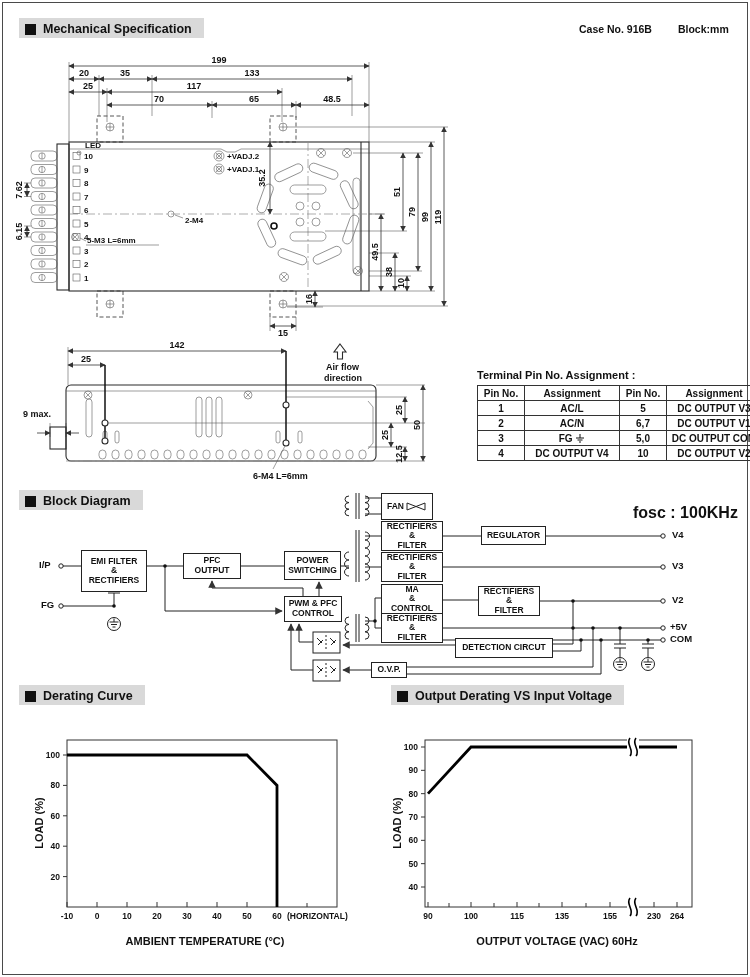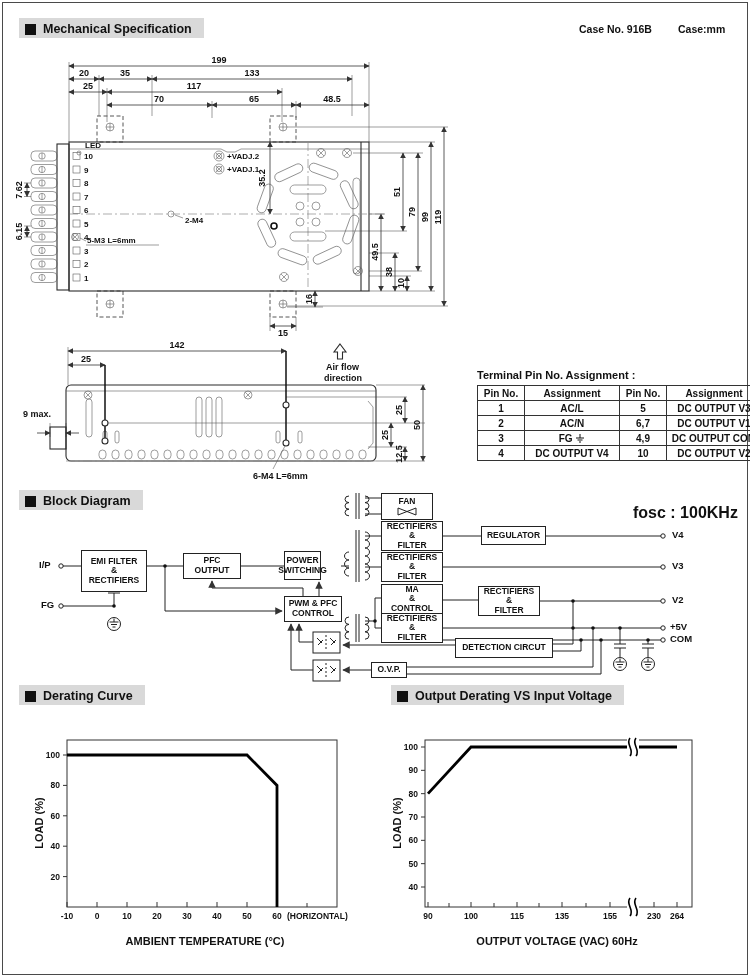--- a/index.html
+++ b/index.html
@@ -43,21 +43,21 @@
 <body>
 
 <div class="page">
 
   <div class="sec" style="left:16px;top:15px">
     <span class="sq"></span>
     <span class="t">Mechanical Specification</span>
   </div>
   <div class="caseinfo" style="left:576px;top:20px">
     <span>Case No. 916B</span>
-    <span>Case:mm</span>
+    <span>Block:mm</span>
   </div>
 
   <svg class="abs" style="left:12px;top:53px" width="448" height="284" viewBox="0 0 448 284">
     <defs>
       <marker id="ar" viewBox="0 0 10 10" refX="9" refY="5" markerWidth="7.5" markerHeight="7.5" orient="auto-start-reverse">
         <path d="M0,0 L10,5 L0,10 z" fill="#333"></path>
       </marker>
     </defs>
     <g transform="translate(8,0)">
 
@@ -384,21 +384,21 @@
       </tr>
       <tr>
         <td>3</td>
         <td class="asg"><span>FG</span>
           <svg width="10" height="10" style="vertical-align:-1px">
             <g stroke="#111" stroke-width="1" fill="none">
                   <path d="M5,1 V5 M1,5 H9 M2.5,7 H7.5 M4,9 H6"></path>
                 </g>
           </svg>
         </td>
-        <td>4,9</td>
+        <td>5,0</td>
             <td class="asg">DC OUTPUT COM</td>
       </tr>
       <tr>
         <td>4</td>
             <td class="asg">DC OUTPUT V4</td>
         <td>10</td>
             <td class="asg">DC OUTPUT V2</td>
       </tr>
     </tbody>
       </table>
@@ -483,25 +483,25 @@
         <path d="M323,175 V190" stroke-dasharray="2 2"></path>
         <path d="M314,178 L319,183 M315,185 L320,180 M327,178 L332,183 M328,185 L333,180"></path>
       </g>
     </svg>
     
     <div class="bbox" style="left:78px;top:62px;width:66px;height:42px">EMI FILTER
 &amp;
 RECTIFIERS</div>
     <div class="bbox" style="left:180px;top:65px;width:58px;height:26px">PFC
 OUTPUT</div>
-    <div class="bbox" style="left:281px;top:63px;width:37px;height:29px">POWER
+    <div class="bbox" style="left:281px;top:63px;width:57px;height:29px">POWER
 SWITCHING</div>
     <div class="bbox" style="left:281px;top:108px;width:58px;height:26px">PWM &amp; PFC
 CONTROL</div>
-    <div class="bbox" style="left:378px;top:5px;width:52px;height:27px;flex-direction:column;gap:1px">
+    <div class="bbox" style="left:378px;top:5px;width:52px;height:27px;flex-direction:row;gap:1px">
       <span>FAN</span>
       <svg width="22" height="9">
         <path d="M11,4.5 L2,1 V8 Z M11,4.5 L20,1 V8 Z" fill="none" stroke="#222" stroke-width="1"></path>
       </svg>
     </div>
     <div class="bbox" style="left:378px;top:33px;width:62px;height:30px">RECTIFIERS
 &amp;
 FILTER</div>
     <div class="bbox" style="left:378px;top:64px;width:62px;height:30px">RECTIFIERS
 &amp;

